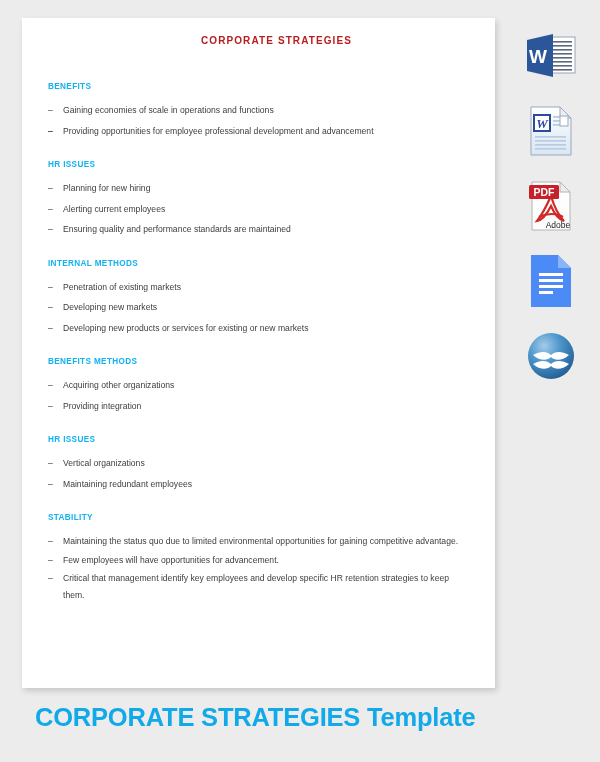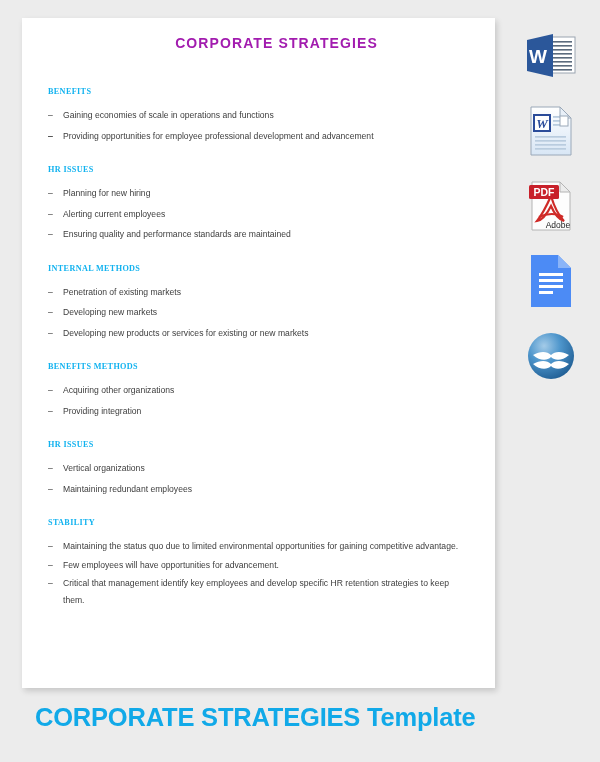--- a/index.html
+++ b/index.html
@@ -24,23 +24,23 @@
     width: 473px;
     height: 670px;
     background: #ffffff;
     box-shadow: 2px 3px 6px rgba(0,0,0,0.16);
     box-sizing: border-box;
     overflow: hidden;
   }
 
   #doc-title {
     text-align: center;
-    font-size: 14px;
+    font-size: 10px;
     font-weight: bold;
-    color: #a21caf;
+    color: #b91c1c;
     letter-spacing: 1.1px;
     margin-top: 17px;
     font-family: "Liberation Sans", sans-serif;
     margin-left: 36px;
   }
 
   #doc-body {
     padding: 0 26px 0 26px;
     margin-top: 36px;
   }
@@ -48,21 +48,21 @@
   .section {
     margin-bottom: 21px;
   }
 
   .section-heading {
     color: #11b2ef;
     font-size: 8.2px;
     font-weight: bold;
     letter-spacing: 0.35px;
     margin-bottom: 11px;
-    font-family: Liberation Serif, serif;
+    font-family: Liberation Sans, sans-serif;
   }
 
   .bullet-list {
     list-style: none;
     margin: 0;
     padding: 0;
   }
 
   .bullet-item {
     position: relative;

